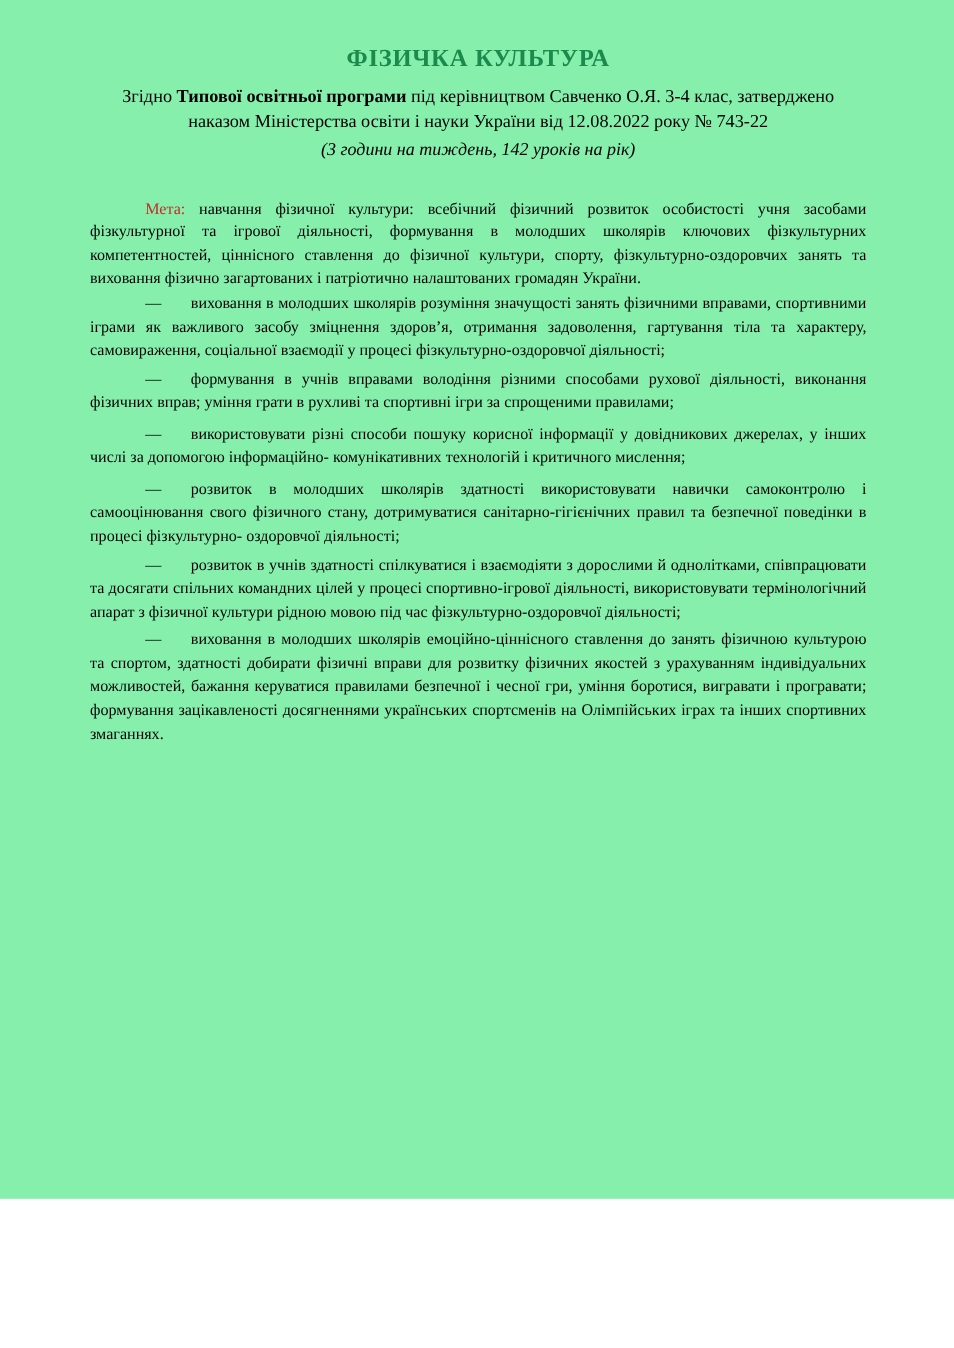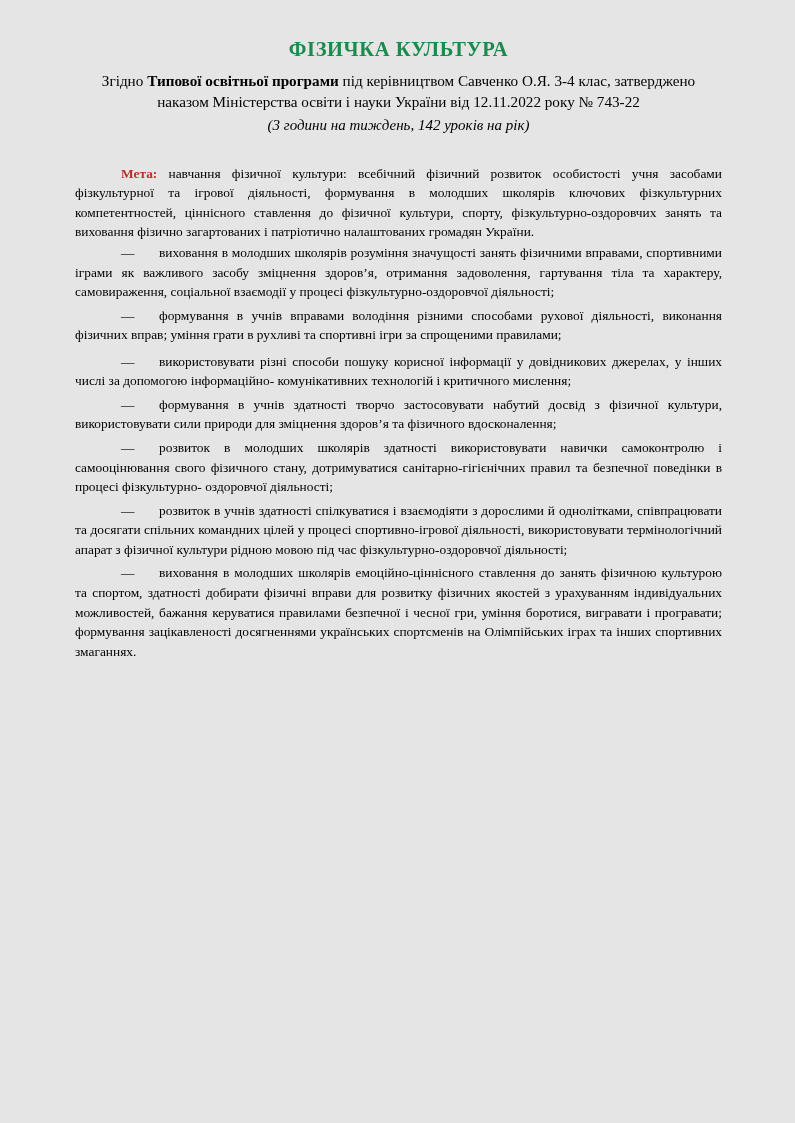--- a/index.html
+++ b/index.html
@@ -12,24 +12,24 @@
     width: 795px;
     height: 1123px;
     font-family: "Liberation Serif", "DejaVu Serif", serif;
     color: #000000;
     -webkit-font-smoothing: antialiased;
   }
 
   .page {
     position: relative;
     width: 795px;
-    height: 1123px;
+    height: 999px;
     box-sizing: border-box;
     padding: 38px 73px 0 75px;
-    background: #e5e5e5;
+    background: #86efac;
     overflow: hidden;
   }
 
   
   .doc-title {
     margin: 0 0 8px 0;
     text-align: center;
     font-size: 20.5px;
     font-weight: bold;
     letter-spacing: 0.6px;
@@ -68,21 +68,21 @@
     text-indent: 46px;
     hyphens: none;
   }
 
   p.para.bullet {
     text-indent: 0;
   }
 
   .lead-red {
     color: #c22b28;
-    font-weight: bold;
+    font-weight: normal;
   }
 
   .section-head {
     margin: 8px 0 3px 0;
     text-indent: 46px;
     font-size: 13.4px;
     line-height: 1.46;
     color: #c22b28;
     font-weight: bold;
     letter-spacing: 0.15px;
@@ -101,40 +101,39 @@
 <body>
 
 <div class="page">
 
   <h1 class="doc-title">ФІЗИЧКА КУЛЬТУРА</h1>
 
   <p class="subtitle-line first">
     <span>Згідно </span><b>Типової освітньої програми</b><span> під керівництвом Савченко О.Я. 3-4 клас, затверджено</span>
   </p>
 
-  <p class="subtitle-line">наказом Міністерства освіти і науки України  від 12.11.2022 року № 743-22</p>
+  <p class="subtitle-line">наказом Міністерства освіти і науки України  від 12.08.2022 року № 743-22</p>
 
   <p class="subtitle-italic">(3 години на тиждень, 142 уроків на рік)</p>
 
   <div class="body-block">
 
     <p class="para">
       <span class="lead-red">Мета:</span><span> навчання фізичної культури:   всебічний фізичний розвиток особистості учня засобами фізкультурної та ігрової діяльності, формування в молодших школярів ключових фізкультурних компетентностей, ціннісного ставлення до фізичної культури, спорту, фізкультурно-оздоровчих занять та виховання фізично загартованих і патріотично налаштованих громадян України.</span>
     </p>
 
 
     <div id="tasks-list">
         <p class="para bullet"><span class="bullet-dash">—</span><span>виховання в молодших школярів розуміння значущості занять фізичними вправами, спортивними іграми як важливого засобу зміцнення здоров’я, отримання задоволення, гартування тіла та характеру, самовираження, соціальної взаємодії у процесі фізкультурно-оздоровчої діяльності;</span></p>
         <div class="spacer-gap"></div>
         <p class="para bullet"><span class="bullet-dash">—</span><span>формування в учнів вправами володіння різними способами рухової діяльності, виконання фізичних вправ; уміння грати в рухливі та спортивні ігри за спрощеними правилами;</span></p>
         <div class="spacer-gap"></div>
         <div class="spacer-gap"></div>
         <p class="para bullet"><span class="bullet-dash">—</span><span>використовувати різні способи пошуку корисної інформації у довідникових джерелах, у інших числі за допомогою інформаційно- комунікативних технологій і критичного мислення;</span></p>
         <div class="spacer-gap"></div>
-        <p class="para bullet"><span class="bullet-dash">—</span><span>формування в учнів здатності творчо застосовувати набутий досвід з фізичної культури, використовувати сили природи для зміцнення здоров’я та фізичного вдосконалення;</span></p>
         <div class="spacer-gap"></div>
         <p class="para bullet"><span class="bullet-dash">—</span><span>розвиток в молодших школярів здатності використовувати навички самоконтролю і самооцінювання свого фізичного стану, дотримуватися санітарно-гігієнічних правил та безпечної поведінки в процесі фізкультурно- оздоровчої діяльності;</span></p>
         <div class="spacer-gap"></div>
         <p class="para bullet"><span class="bullet-dash">—</span><span>розвиток в учнів здатності спілкуватися і взаємодіяти з дорослими й однолітками, співпрацювати та досягати спільних командних цілей у процесі спортивно-ігрової діяльності, використовувати термінологічний апарат з фізичної культури рідною мовою під час фізкультурно-оздоровчої діяльності;</span></p>
         <div class="spacer-gap"></div>
         <p class="para bullet"><span class="bullet-dash">—</span><span>виховання в молодших школярів емоційно-ціннісного ставлення до занять фізичною культурою та спортом, здатності добирати фізичні вправи для розвитку фізичних якостей з урахуванням індивідуальних можливостей, бажання керуватися правилами безпечної і чесної гри, уміння боротися, вигравати і програвати; формування зацікавленості досягненнями українських спортсменів на Олімпійських іграх та інших спортивних змаганнях.</span></p>
         <div class="spacer-gap"></div>
       </div>
 
   </div>

